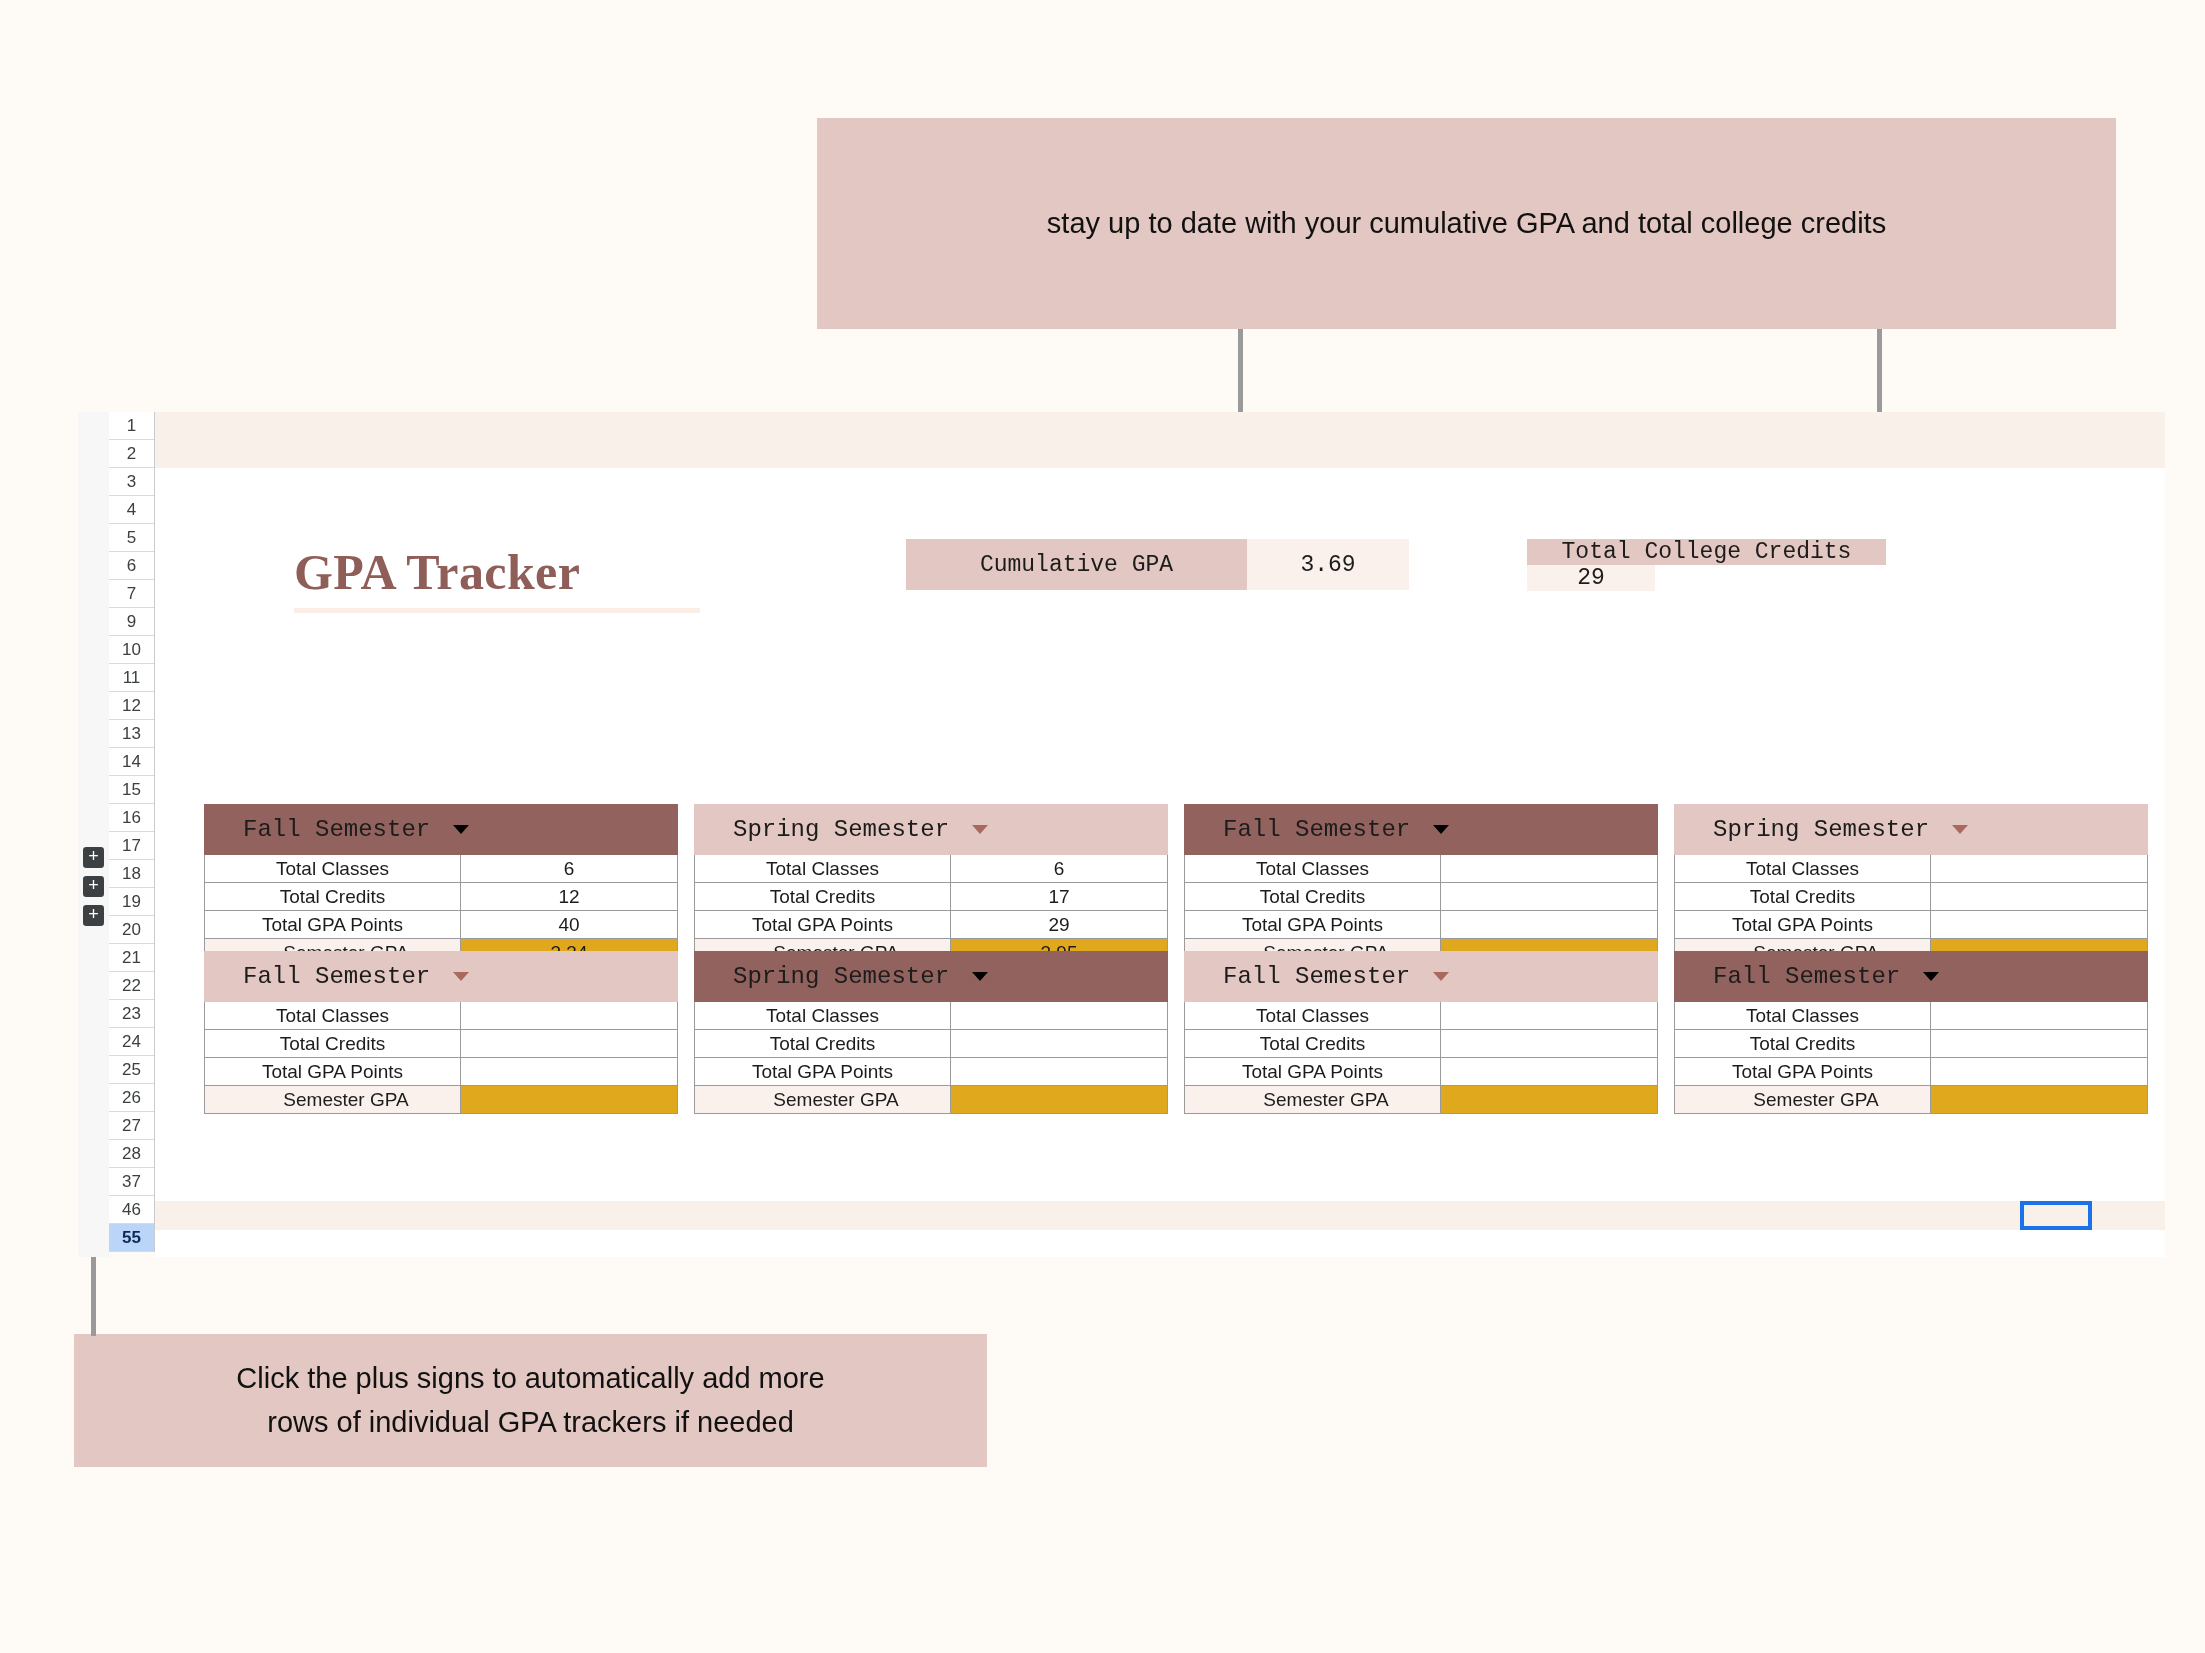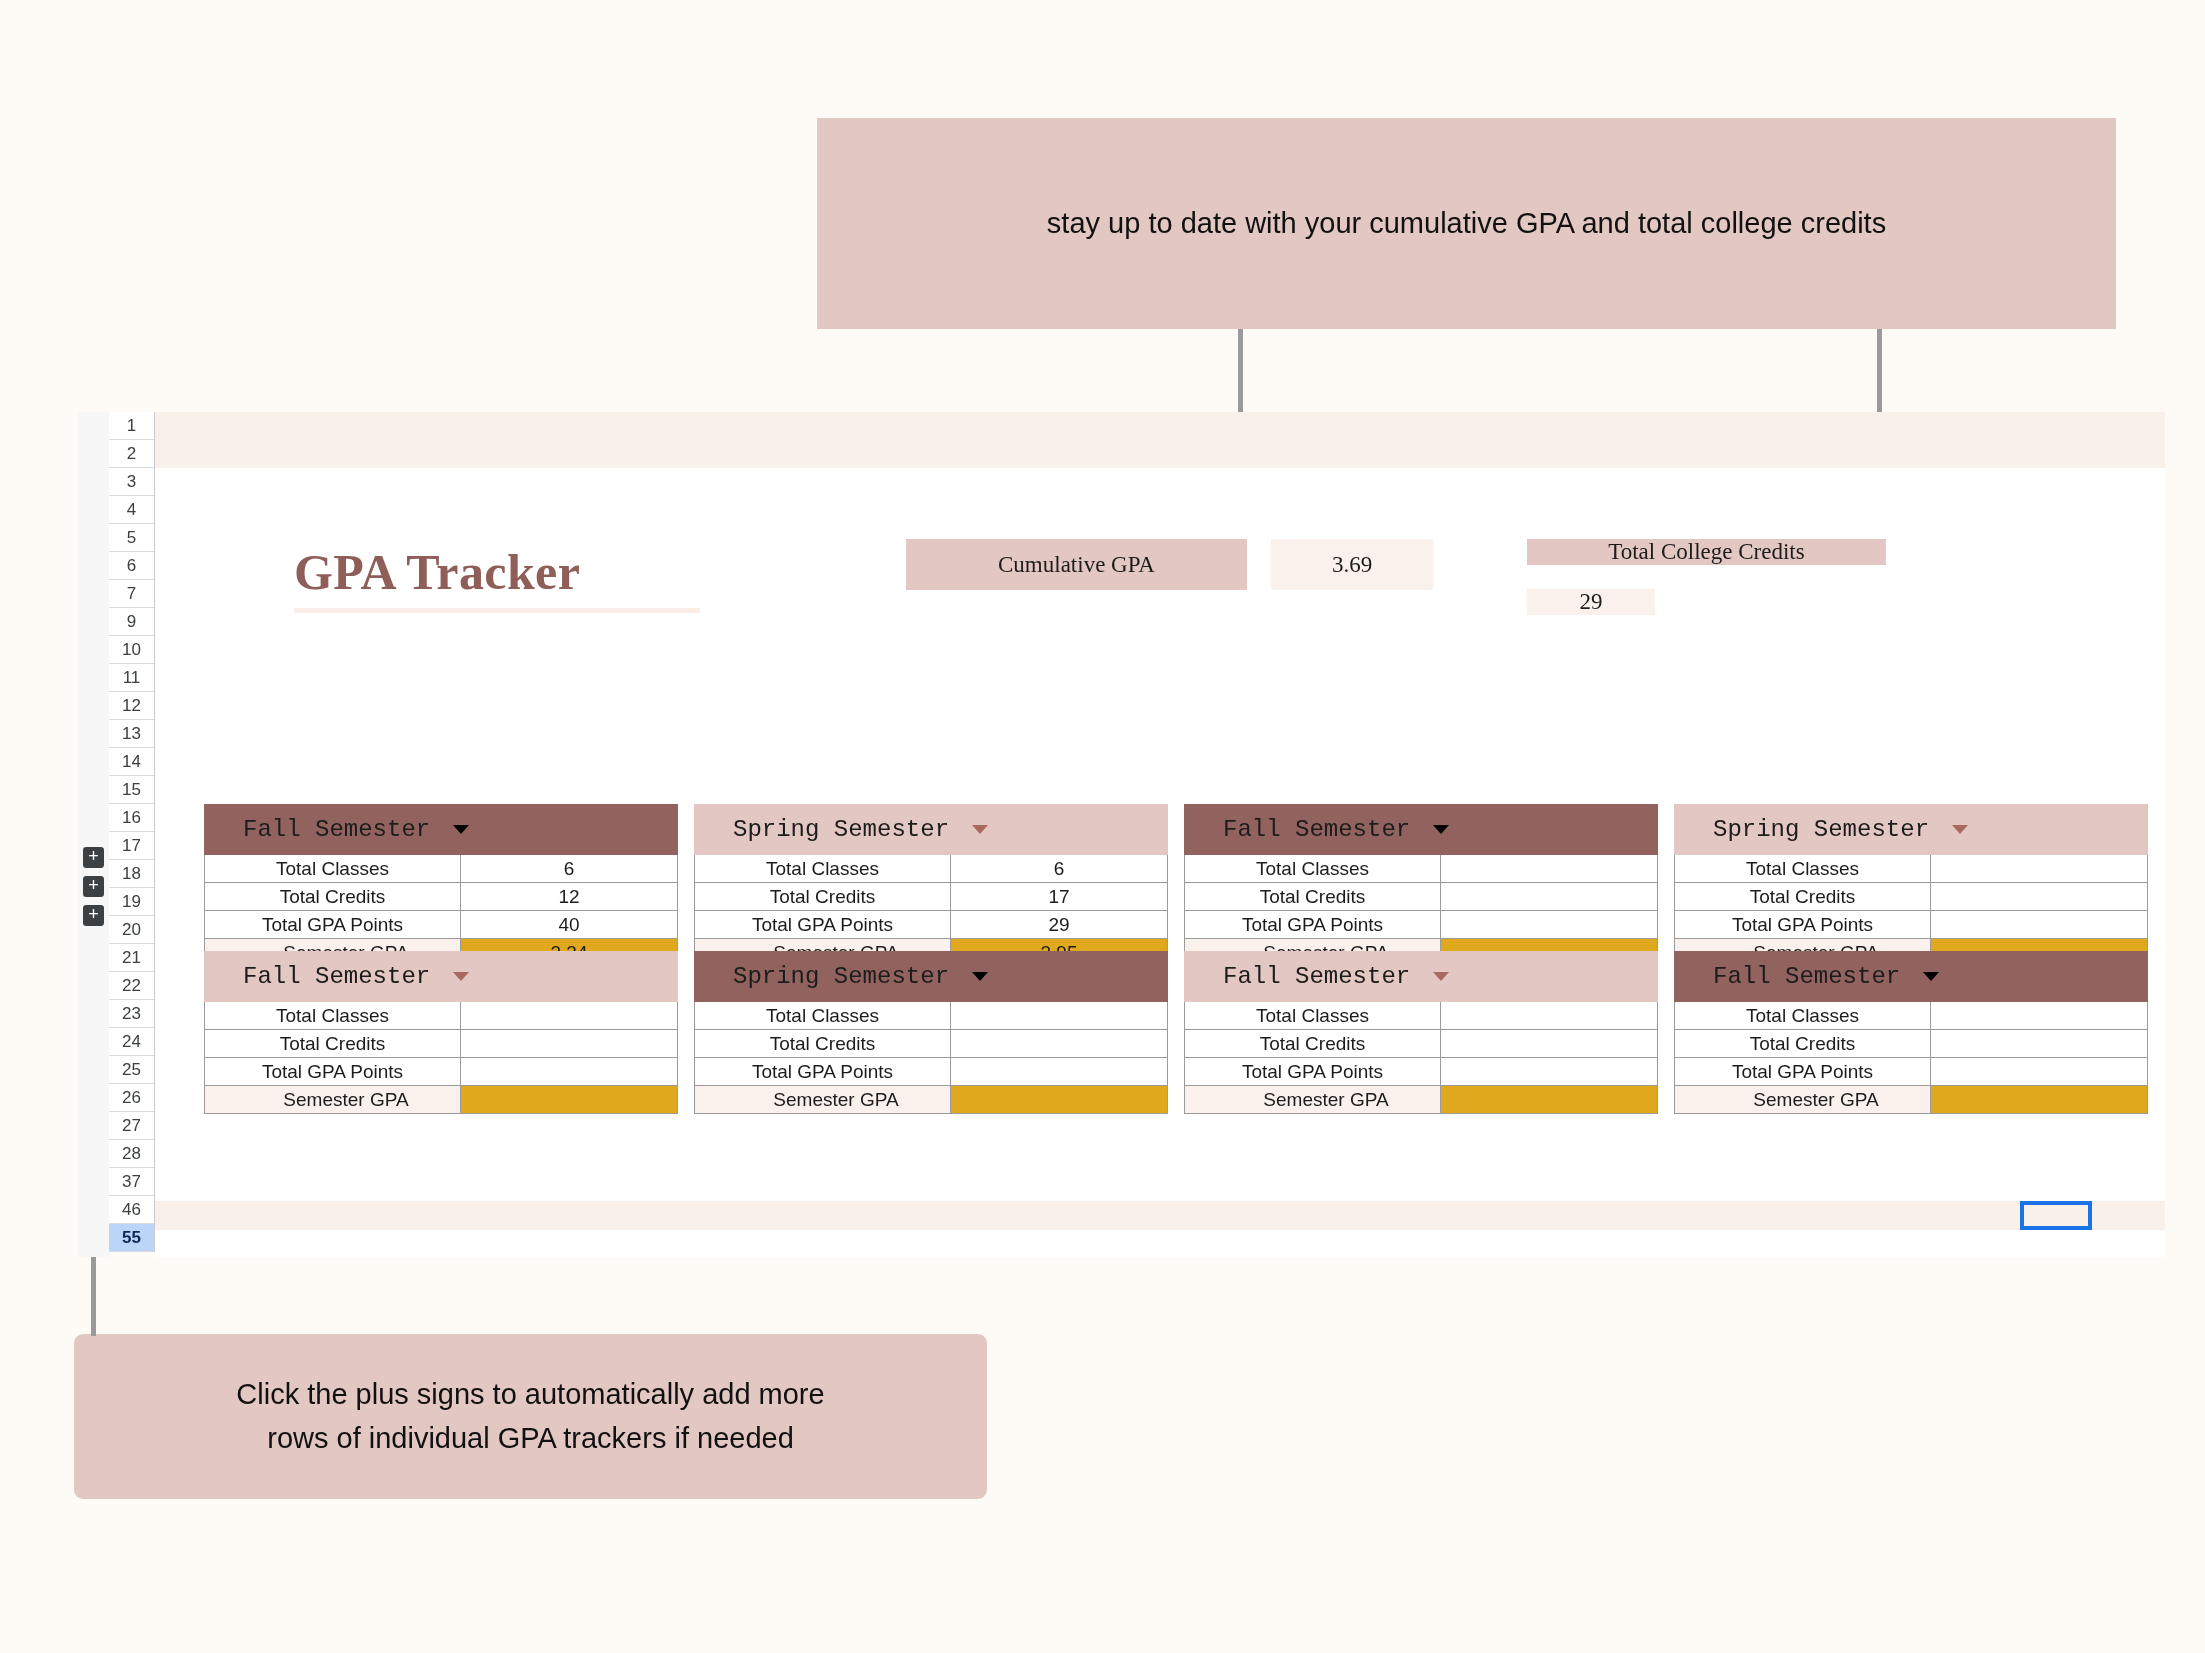--- a/index.html
+++ b/index.html
@@ -24,23 +24,22 @@
     flex-direction: column;
     align-items: center;
     justify-content: center;
     text-align: center;
     padding: 21px 33px;
   }
   #callout-top {
     left: 817px; top: 118px; width: 1299px; height: 211px;
   }
   #callout-bottom {
-    left: 74px; top: 1334px; width: 913px; height: 165px;
+    left: 74px; top: 1334px; width: 913px; height: 133px;
     font-size: 29px;
-    border-radius: 9px;
   }
   .callout-line { white-space: nowrap; }
 
   
   .arrow-v {
     position: absolute;
     width: 4.9px;
     background: #9A9A9A;
   }
   .arrow-head-down, .arrow-head-up {
@@ -140,24 +139,23 @@
     height: 5.7px;
     width: 406px;
     background: #FAEEE7;
   }
 
   
   .stat {
     position: absolute;
     display: flex;
     height: 51px;
-    font-family: Liberation Serif, serif;
+    font-family: Liberation Mono, monospace;
     font-size: 23px;
     color: #1C1C1C;
-    gap: 24px;
   }
   .stat-label {
     background: #E3C7C2;
     display: flex; align-items: center; justify-content: center;
   }
   .stat-value {
     background: #FBF1EC;
     display: flex; align-items: center; justify-content: center;
   }
   #stat-gpa { left: 751px; top: 127px; }

